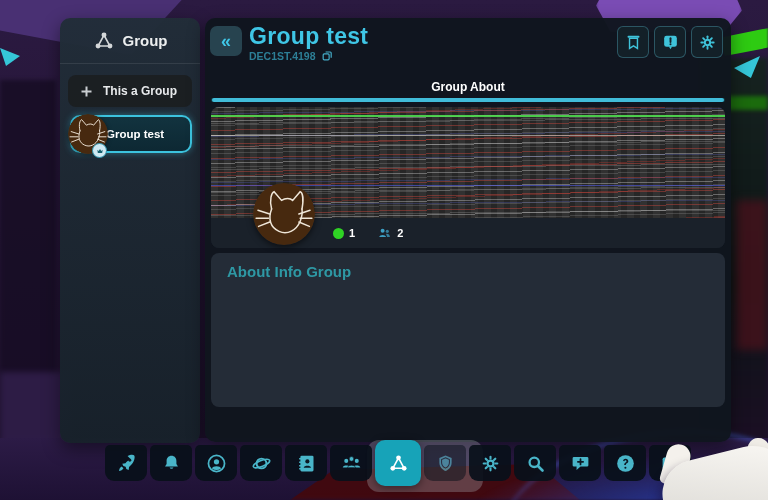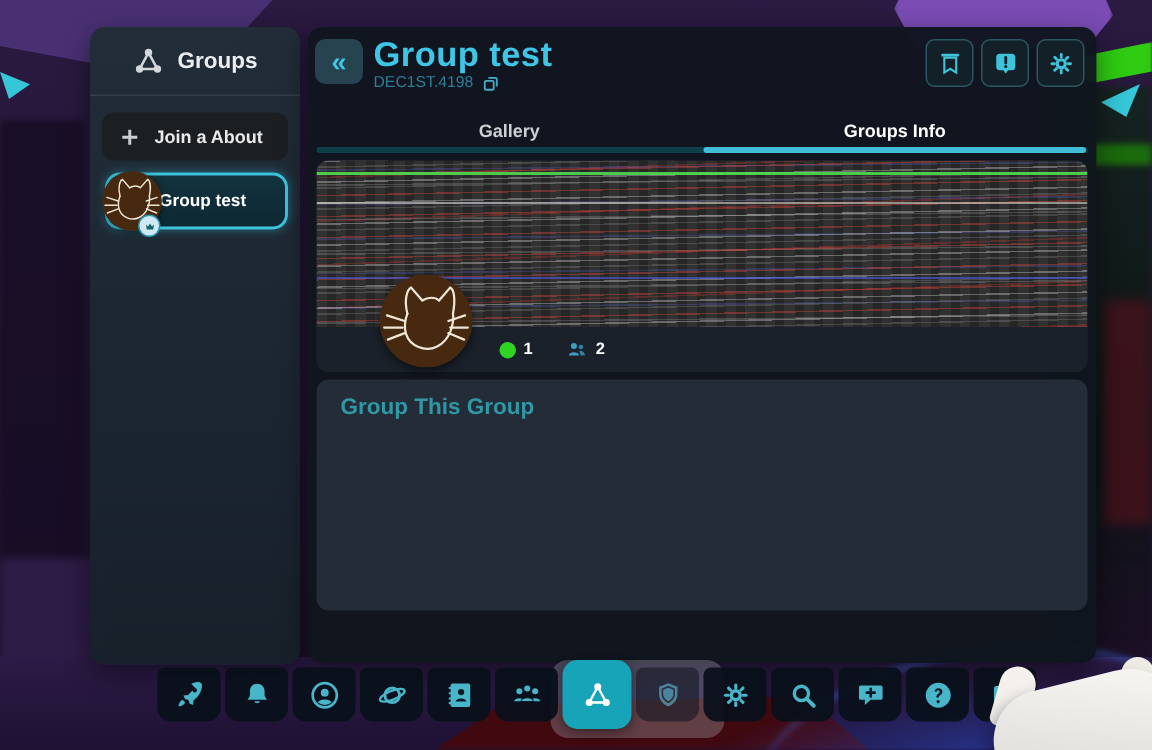--- a/index.html
+++ b/index.html
@@ -63,21 +63,21 @@
 
   
   .panel{position:absolute;left:205px;top:18px;width:526px;height:424px;z-index:10;
          background:rgba(15,22,30,.97);border-radius:10px;box-shadow:0 6px 18px rgba(0,0,0,.45);}
   .panel-header{display:flex;align-items:flex-start;padding:7px 8px 0 3px;height:48px;box-sizing:border-box;}
   .back-btn{width:32px;height:30px;background:#27434f;border-radius:7px;color:#3fc6e6;font-size:18px;
             font-weight:bold;display:flex;align-items:center;justify-content:center;margin:1px 7px 0 2px;
             cursor:pointer;}
   .title-block{flex:1;min-width:0;}
   .g-title{color:#3fc6e6;font-size:23px;font-weight:bold;line-height:23px;letter-spacing:.3px;}
-  .g-code{color:#2d7f97;font-size:10.5px;font-weight:normal;display:flex;align-items:flex-start;gap:5px;margin-top:1px;}
+  .g-code{color:#2d7f97;font-size:10.5px;font-weight:bold;display:flex;align-items:flex-end;gap:5px;margin-top:1px;}
   .copy-btn{width:13px;height:13px;color:#45aeca;cursor:pointer;display:flex;}
   .copy-btn svg{width:13px;height:13px;}
   .toolbar{display:flex;gap:5px;margin-top:1px;}
   .tool-btn{width:30px;height:30px;border-radius:6px;background:#132028;
             border:1px solid rgba(90,190,210,.35);display:flex;align-items:center;justify-content:center;
             color:#3fc3da;cursor:pointer;}
   .tool-btn svg{width:19px;height:19px;}
 
   .tabs{display:flex;margin:6px 6px 0;position:relative;height:30px;}
   .tabs::after{content:"";position:absolute;left:0;right:0;bottom:0;height:4px;background:#0e3f49;border-radius:2px;}
@@ -194,27 +194,27 @@
     <div class="red-wedge"></div>
     <div class="blue-glow"></div>
     <div class="blue-ring"></div>
   </div>
 
   <aside class="sidebar">
     <div class="sb-header">
       <svg viewBox="0 0 24 24">
           <use href="#molecule"></use>
         </svg>
-      <span class="sb-title">Groups</span>
+      <span class="sb-title">Group</span>
     </div>
     <div class="join-btn">
       <svg viewBox="0 0 24 24">
         <path d="M10.4 4h3.2v6.4H20v3.2h-6.4V20h-3.2v-6.4H4v-3.2h6.4z" fill="currentColor"></path>
       </svg>
-      <span>Join a About</span>
+      <span>This a Group</span>
     </div>
     <div class="group-item">
       <span class="avatar">
         <svg viewBox="0 0 100 100">
             <use href="#cat"></use>
           </svg>
       </span>
       <span class="role-badge">
         <svg viewBox="0 0 24 24">
           <path d="M4 8l4 4 4-6 4 6 4-4-1.5 10h-13z" fill="currentColor"></path>
@@ -256,22 +256,21 @@
         </div>
         <div class="tool-btn">
           <svg viewBox="0 0 24 24">
               <use href="#gear"></use>
             </svg>
         </div>
       </div>
     </div>
 
     <div class="tabs">
-      <div class="tab">Gallery</div>
-      <div class="tab active">Groups Info</div>
+      <div class="tab active">Group About</div>
     </div>
 
     <div class="content">
       <div class="info-card">
         <div class="banner"></div>
         <div class="info-row">
           <div class="stat">
             <span class="dot"></span>
             <span>1</span>
           </div>
@@ -288,21 +287,21 @@
           </div>
         </div>
         <div class="g-avatar">
           <svg viewBox="0 0 100 100">
               <use href="#cat"></use>
             </svg>
         </div>
       </div>
 
       <div class="about-card">
-        <div class="about-title">Group This Group</div>
+        <div class="about-title">About Info Group</div>
       </div>
     </div>
   </main>
 
   <nav class="dock">
     <div class="dock-plate"></div>
 
     <div class="dock-item">
       <svg viewBox="0 0 24 24" fill="currentColor">
         <path d="M13.2 3.4c3.2-1.6 6.2-1.9 7.4-.7 1.2 1.2.9 4.2-.7 7.4-1.2 2.3-3 4.4-5 5.8l-.4 3.6-2.7-1.2-.8-2.6-2.6-.8-1.2-2.7 3.6-.4c1.4-2 3.5-3.8 5.8-5z"></path>

